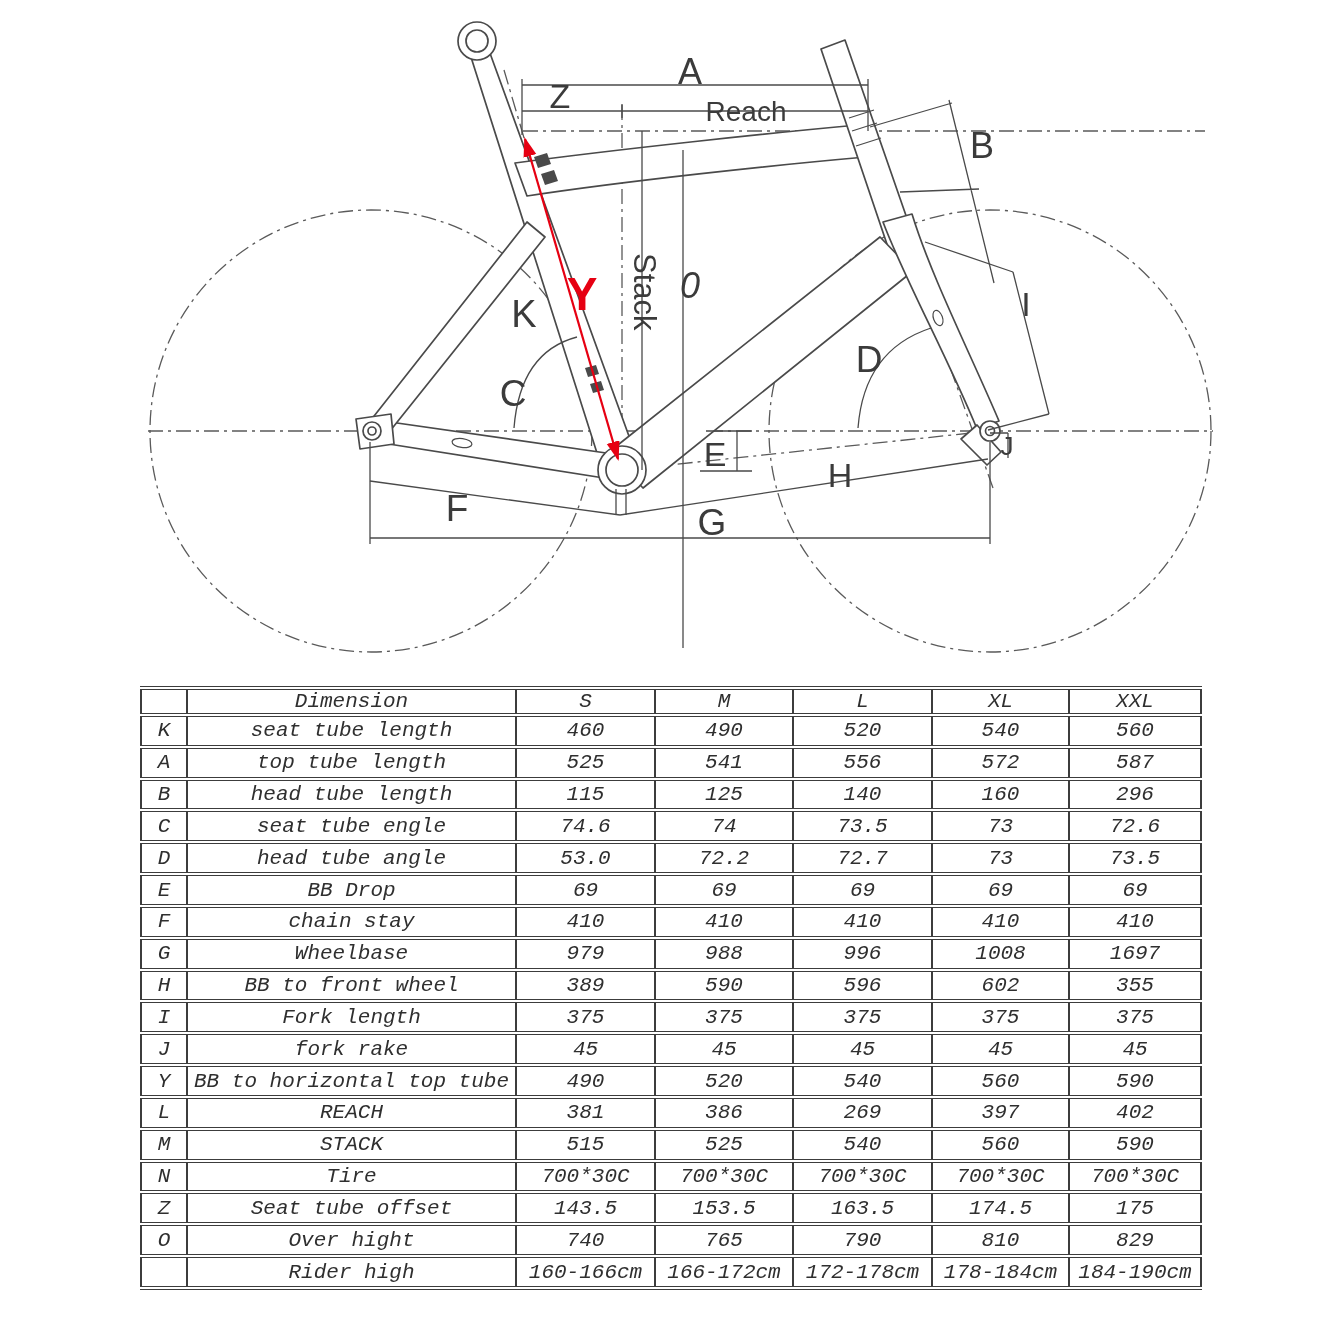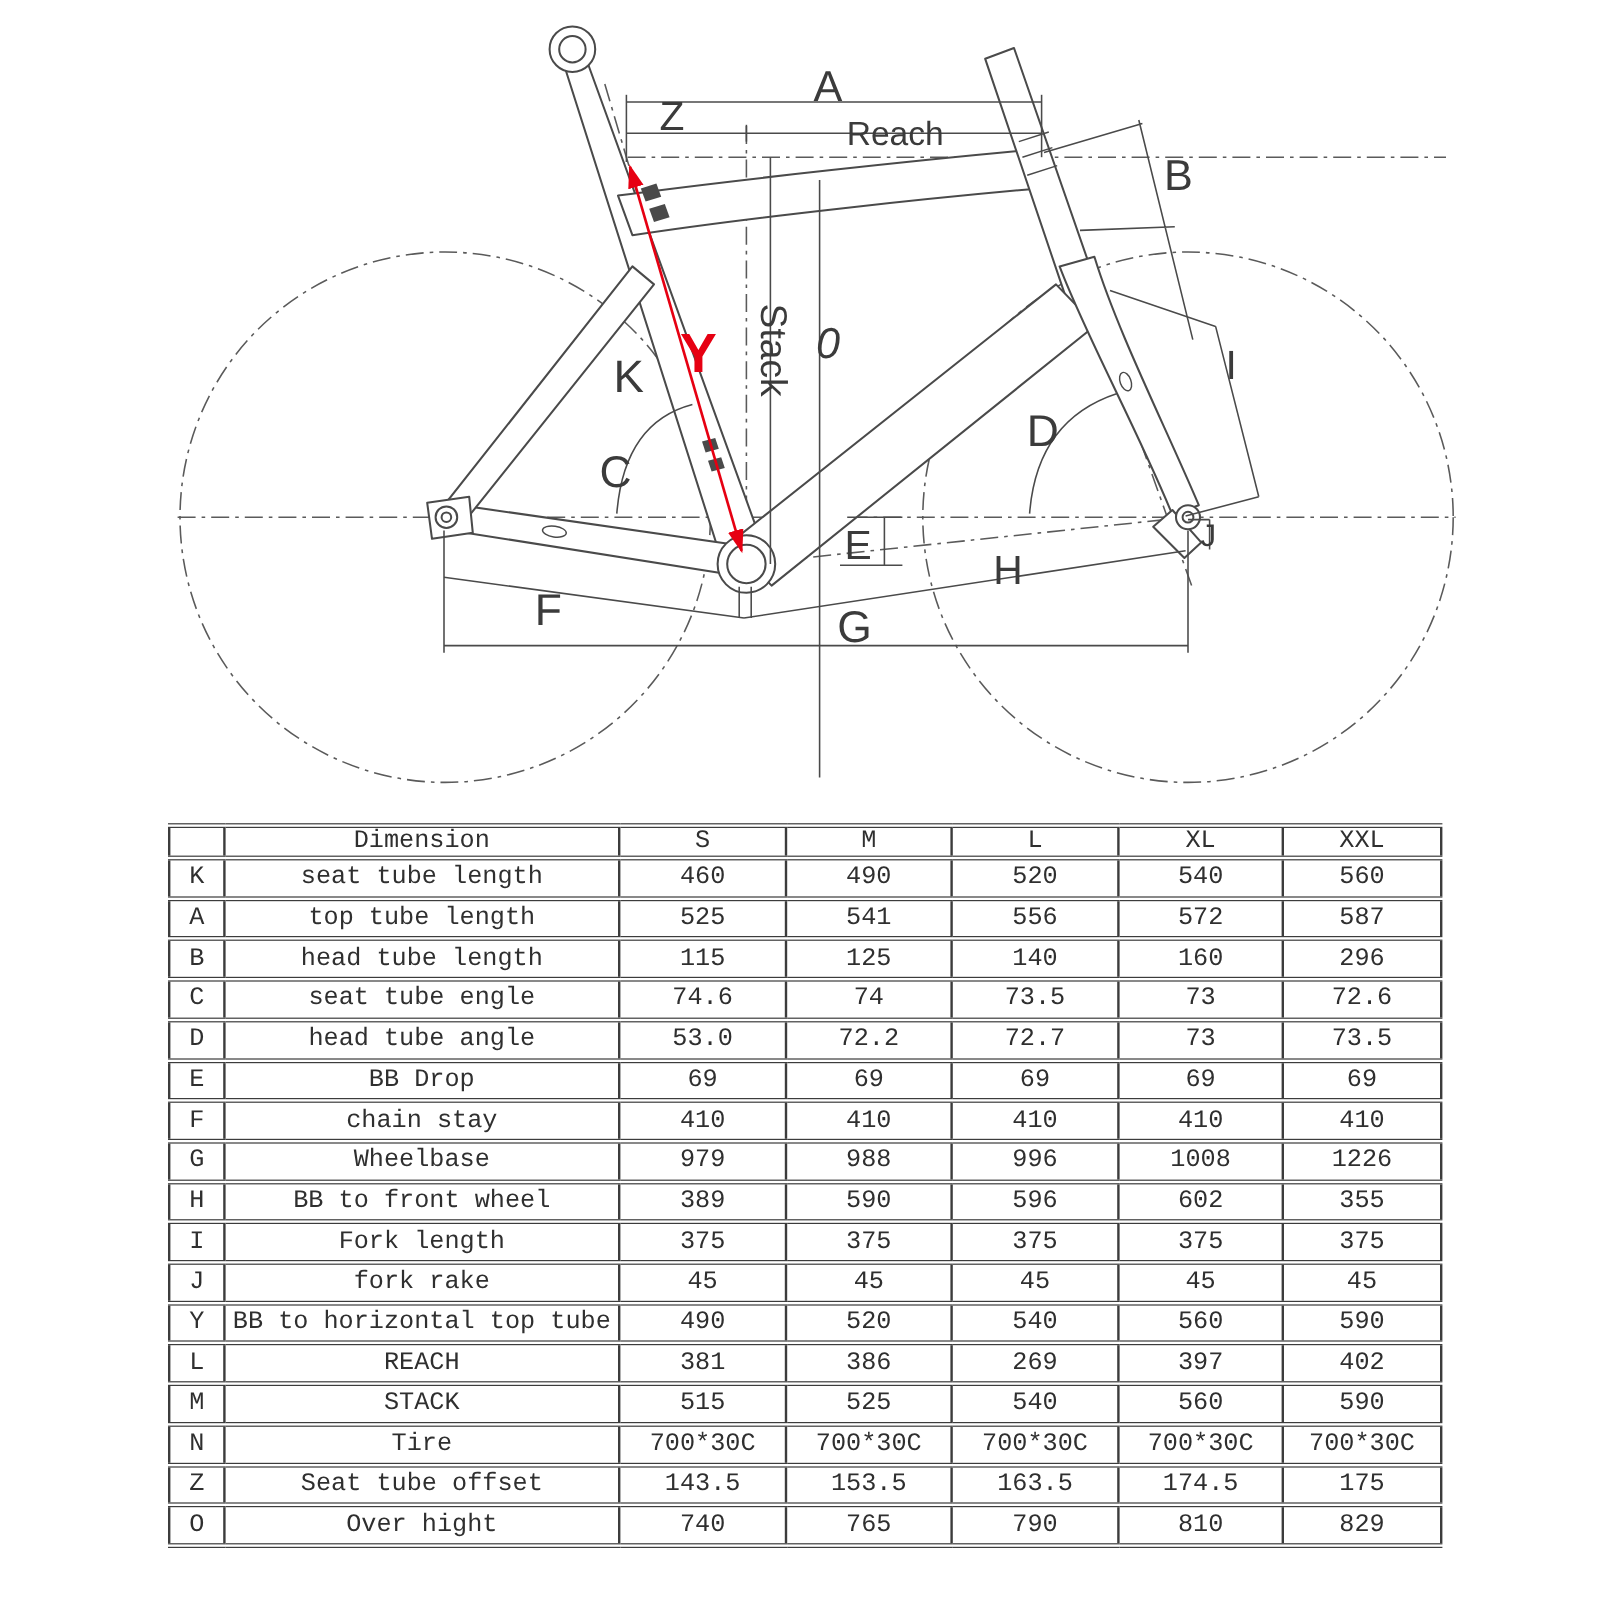--- a/index.html
+++ b/index.html
@@ -18,21 +18,21 @@
   .redlbl{fill:#e60012;font-weight:bold;}
 
   
   table.spec{position:absolute;left:140px;top:686px;width:1060px;height:604px;
     border-collapse:collapse;table-layout:fixed;background:#ffffff;
     font-family:"Liberation Mono","DejaVu Sans Mono",monospace;font-size:21px;color:#2f2f2f;}
   table.spec td,table.spec th{border-left:2px solid #3c3c3c;border-right:2px solid #3c3c3c;
     border-top:4px double #3c3c3c;border-bottom:4px double #3c3c3c;
     padding:0;text-align:center;vertical-align:middle;font-weight:normal;
     white-space:nowrap;overflow:hidden;}
-  table.spec{border:2px solid #3c3c3c;}
+  table.spec{border:2px solid #3c3c3c;font-style:italic;}
 </style>
 </head>
 <body>
 
 <div class="stage">
 
   <svg width="1340" height="680" viewBox="0 0 1340 680">
     <defs>
       <marker id="arr" orient="auto-start-reverse" markerWidth="12" markerHeight="8" refX="8" refY="3" markerUnits="strokeWidth">
         <path d="M0,0 L9,3 L0,6 Z" fill="#e60012"></path>
@@ -209,21 +209,21 @@
           <td>410</td>
           <td>410</td>
         </tr>
         <tr>
           <td>G</td>
           <td>Wheelbase</td>
           <td>979</td>
           <td>988</td>
           <td>996</td>
           <td>1008</td>
-          <td>1226</td>
+          <td>1697</td>
         </tr>
         <tr>
           <td>H</td>
           <td>BB to front wheel</td>
           <td>389</td>
           <td>590</td>
           <td>596</td>
           <td>602</td>
           <td>355</td>
         </tr>
@@ -292,16 +292,25 @@
         </tr>
         <tr>
           <td>O</td>
           <td>Over hight</td>
           <td>740</td>
           <td>765</td>
           <td>790</td>
           <td>810</td>
           <td>829</td>
         </tr>
+        <tr>
+          <td></td>
+          <td>Rider high</td>
+          <td>160-166cm</td>
+          <td>166-172cm</td>
+          <td>172-178cm</td>
+          <td>178-184cm</td>
+          <td>184-190cm</td>
+        </tr>
       </tbody>
   </table>
 
 </div>
 
 </body></html>

